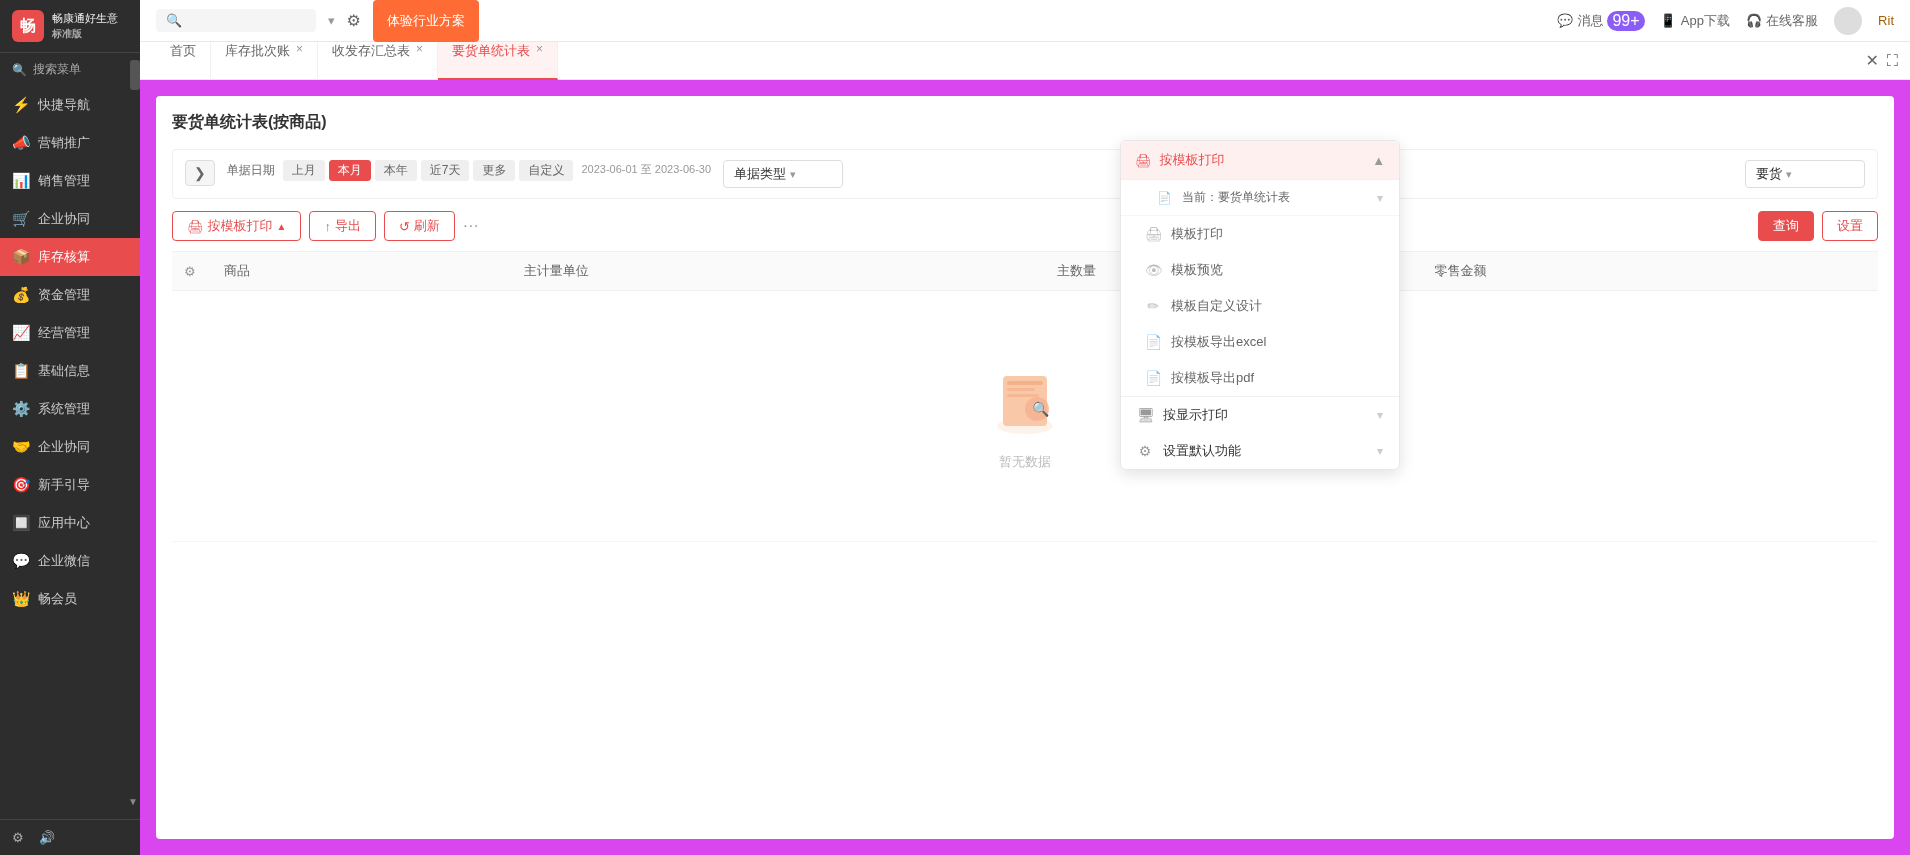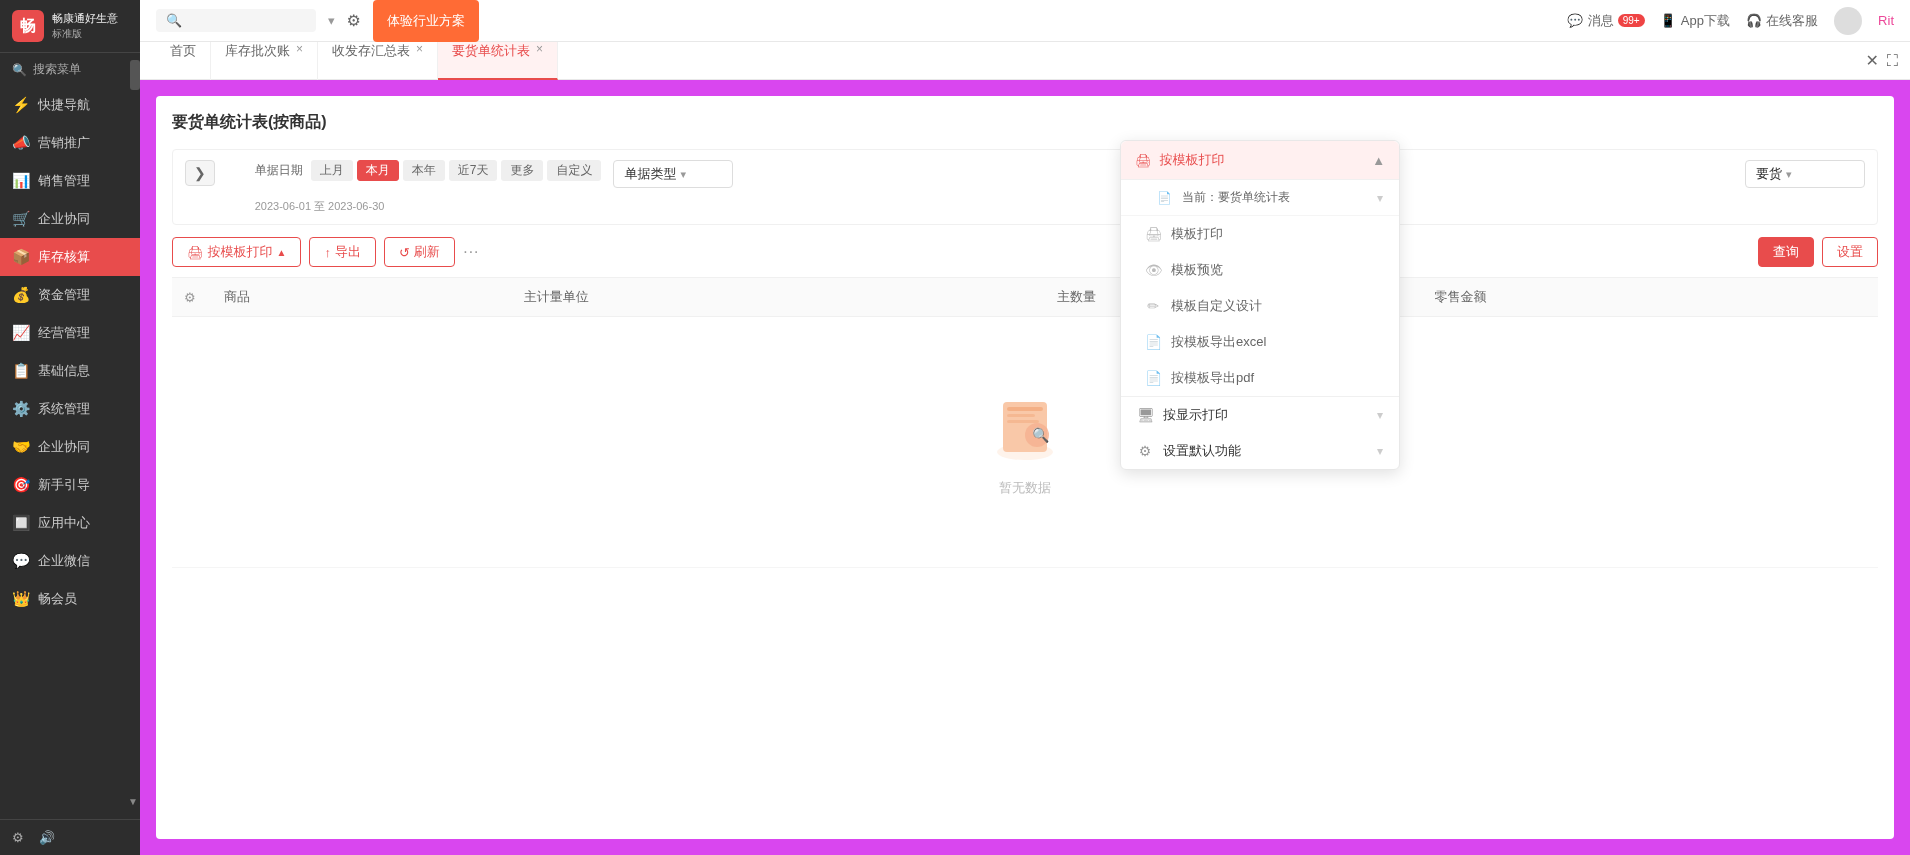--- a/index.html
+++ b/index.html
@@ -23,21 +23,21 @@
       gap: 8px;
     }
     .sidebar-logo-icon {
       width: 32px; height: 32px;
       background: #e84c4c;
       border-radius: 6px;
       display: flex; align-items: center; justify-content: center;
       color: white; font-size: 16px; font-weight: bold;
     }
     .sidebar-logo-text { font-size: 11px; color: #eee; line-height: 1.4; }
-    .sidebar-logo-text .sub { font-size: 10px; color: #aaa; }
+    .sidebar-logo-text .sub { font-size: 10px; color: #aaa; font-weight: bold; }
 
     .sidebar-search {
       display: flex; align-items: center; gap: 6px;
       padding: 8px 12px;
       color: #aaa; font-size: 12px;
       cursor: pointer;
     }
 
     .sidebar-nav { flex: 1; overflow-y: auto; }
     .sidebar-nav::-webkit-scrollbar { width: 0; }
@@ -87,21 +87,21 @@
     .top-bar-gear { color: #666; cursor: pointer; font-size: 16px; }
     .top-bar-promo {
       background: #ff6b35; color: white; padding: 12px 14px; border-radius: 4px;
       font-size: 13px; cursor: pointer; border: none;
     }
     .top-bar-right {
       margin-left: auto;
       display: flex; align-items: center; gap: 16px; color: #666; font-size: 13px;
     }
     .top-bar-right .badge-item { display: flex; align-items: center; gap: 4px; cursor: pointer; position: relative; }
-    .badge { background: #ef4444; color: white; border-radius: 10px; font-size: 10px; padding: 1px 5px; }
+    .badge { background: #8b5cf6; color: white; border-radius: 10px; font-size: 16px; padding: 1px 5px; }
     .avatar { width: 28px; height: 28px; border-radius: 50%; background: #ddd; }
 
     
     .tabs-bar {
       background: #fff;
       border-bottom: 1px solid #e8e8e8;
       display: flex;
       align-items: center;
       padding: 0 0 0 16px;
       height: 38px;
@@ -135,21 +135,21 @@
     
     .filter-bar {
       display: flex; align-items: flex-start; gap: 12px;
       border: 1px solid #f0f0f0; border-radius: 4px; padding: 10px 12px;
       margin-bottom: 12px; background: #fff; flex-wrap: wrap;
     }
     .filter-arrow-btn {
       background: #f5f5f5; border: 1px solid #ddd; border-radius: 4px;
       padding: 4px 8px; cursor: pointer; color: #666; font-size: 14px;
     }
-    .filter-group { display: flex; flex-direction: column; gap: 16px; margin-left: 28px; }
+    .filter-group { display: flex; flex-direction: row; gap: 8px; }
     .date-btns { display: flex; gap: 4px; align-items: center; }
     .date-btn {
       padding: 1px 8px; border-radius: 3px; font-size: 12px;
       cursor: pointer; border: 1px solid transparent; color: #666;
     }
     .date-btn.active { background: #e84c4c; color: white; border-color: #e84c4c; }
     .date-range { font-size: 11px; color: #999; margin-top: 2px; }
 
     .filter-select {
       display: flex; align-items: center; gap: 4px;
@@ -335,21 +335,21 @@
       </div>
       <div class="badge-item">
         <span>📱</span>
         <span>App下载</span>
       </div>
       <div class="badge-item">
         <span>🎧</span>
         <span>在线客服</span>
       </div>
       <div class="avatar" style="background:#ddd;border-radius:50%;width:28px;height:28px;"></div>
-      <span style="color:#ec4899;">Rit</span>
+      <span style="color:#a16207;">Rit</span>
     </div>
   </div>
 
   <div class="tabs-bar">
     <div class="tab">
       <span>首页</span>
     </div>
     <div class="tab">
       <span>库存批次账</span>
       <span class="tab-close">×</span>

